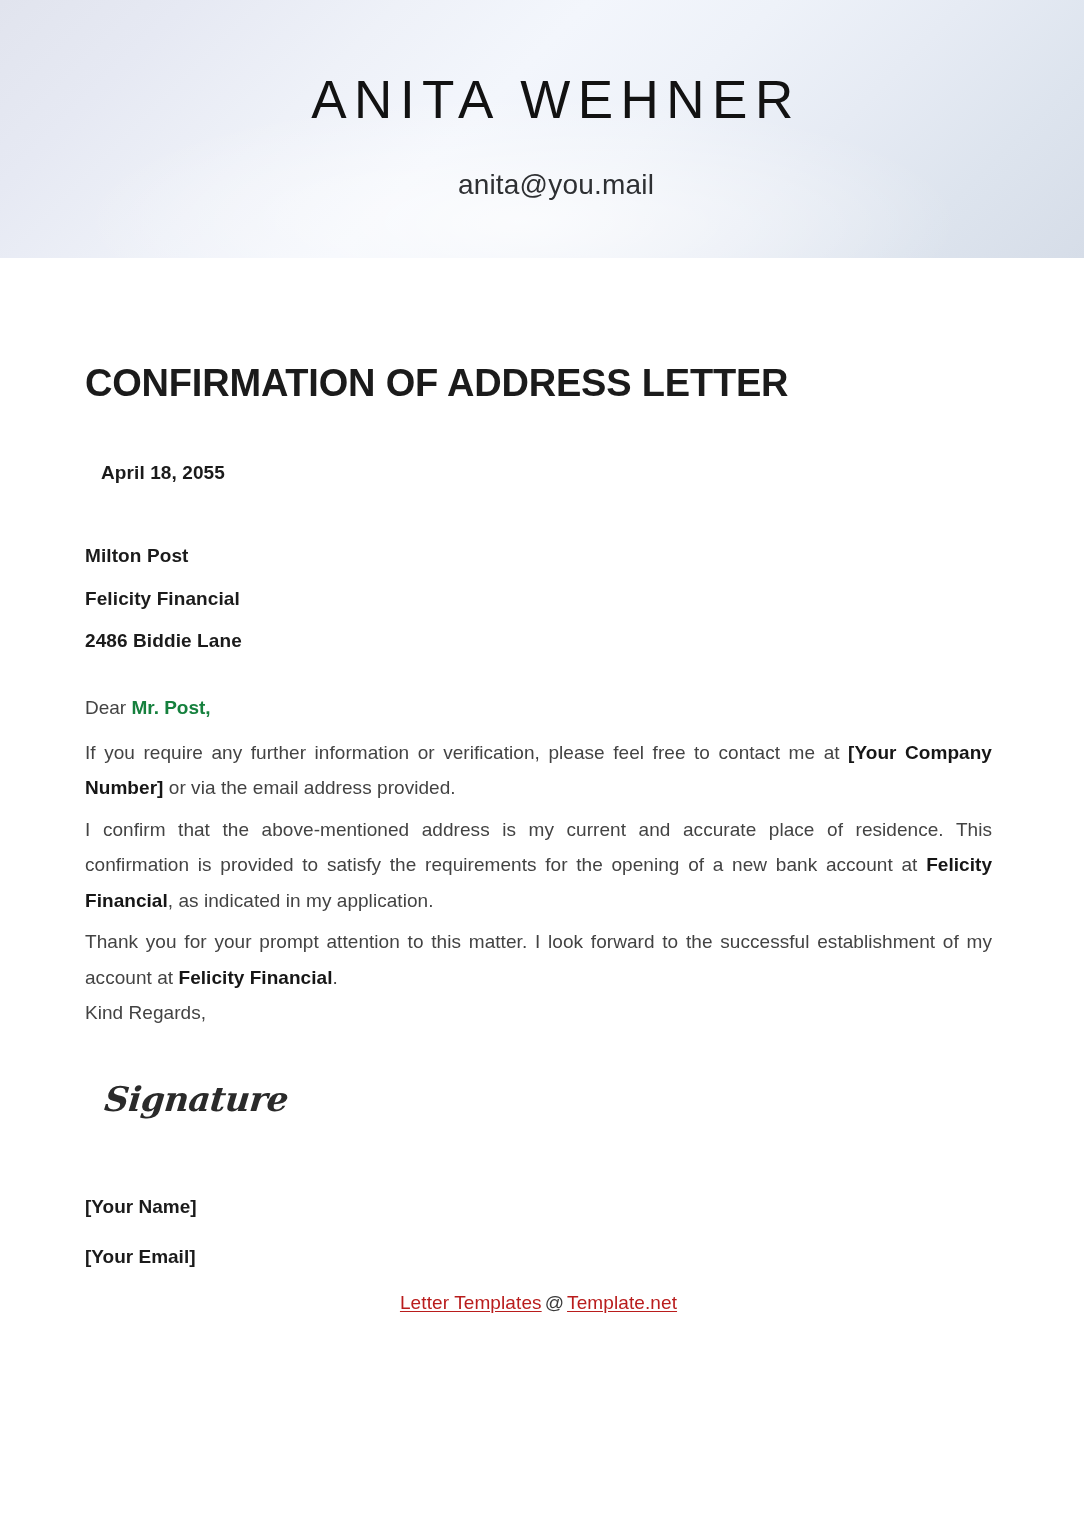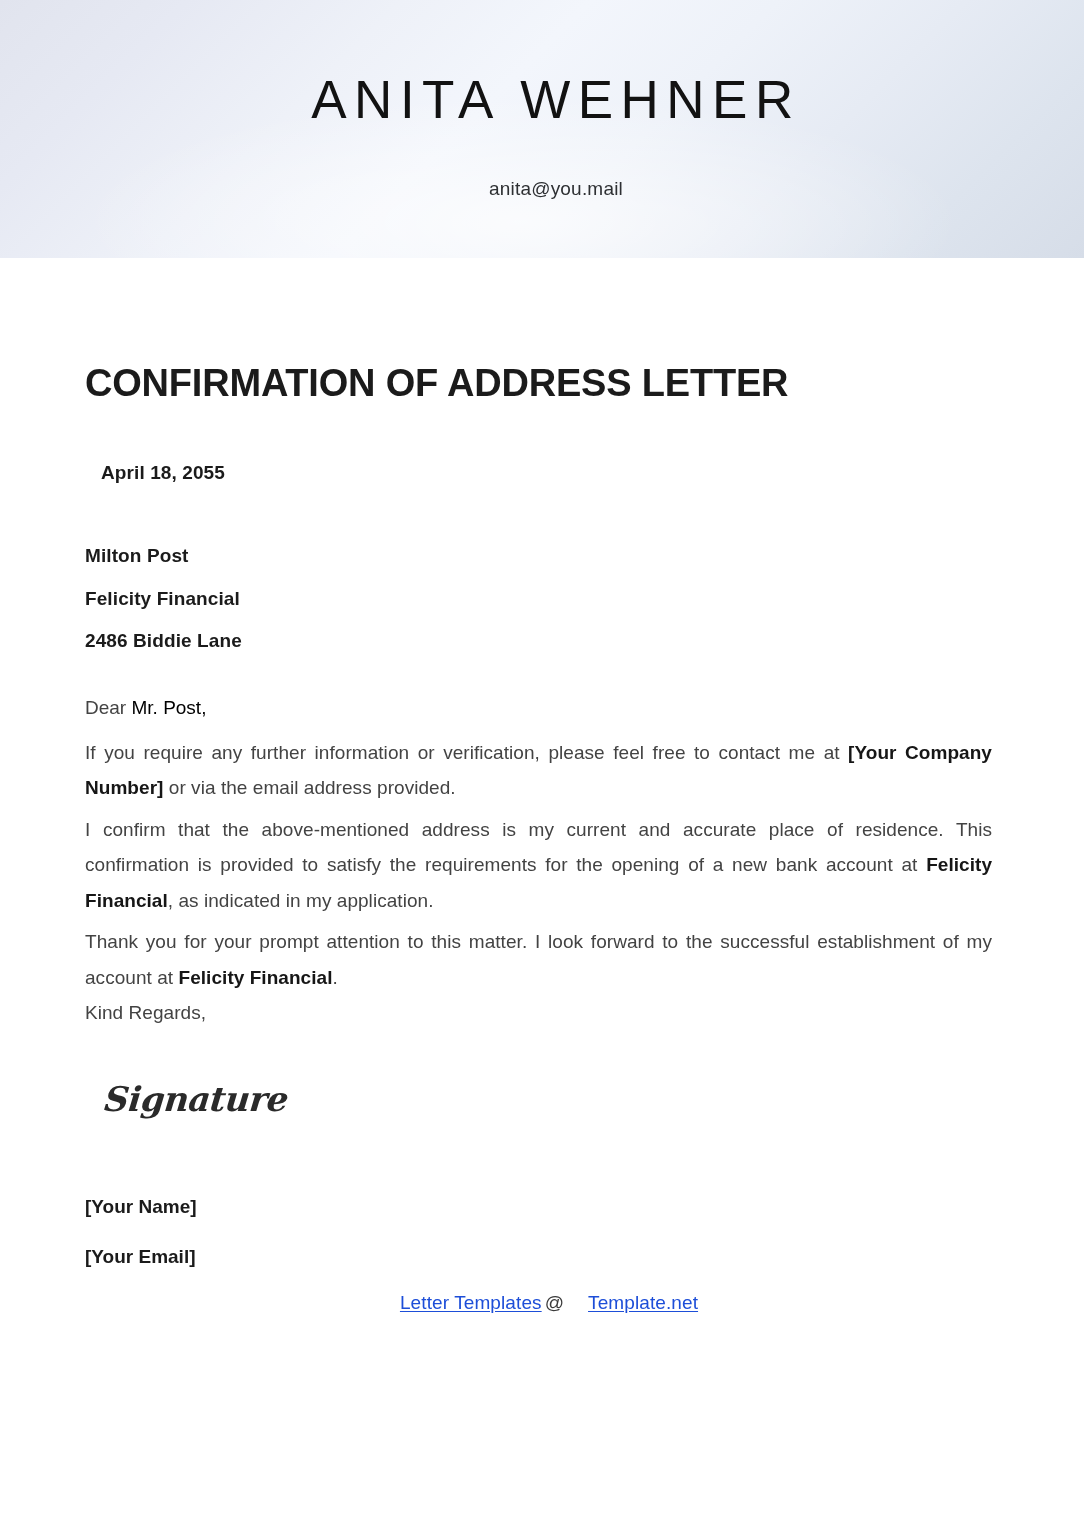--- a/index.html
+++ b/index.html
@@ -57,23 +57,23 @@
     margin: 0;
     padding-top: 72px;
     font-size: 53px;
     font-weight: 300;
     letter-spacing: 7.5px;
     color: #121212;
     line-height: 1.05;
     font-family: "Liberation Sans", sans-serif;
   }
   .sender-email {
-    margin: 17px;
+    margin: 8px;
     padding-top: 33px;
-    font-size: 19px;
+    font-size: 28px;
     font-weight: 400;
     letter-spacing: 0.2px;
     color: #2e3033;
   }
 
   
   .letter {
     position: relative;
     padding: 0 92px 0 85px;
     box-sizing: border-box;
@@ -114,21 +114,21 @@
   .spacer-24 { height: 24px; }
   .spacer-23 { height: 23px; }
 
   .salutation {
     margin: 0;
     padding-top: 24px;
     font-size: 19px;
     color: #434343;
     line-height: 1.0;
   }
-  .salutation b { color: #000000; font-weight: 400; }
+  .salutation b { color: #15803d; font-weight: 700; }
 
   .body-copy {
     padding-top: 18px;
   }
   .body-copy p {
     margin: 0 0 6px 0;
     font-size: 19px;
     line-height: 35.5px;
     color: #434343;
     text-align: justify;
@@ -177,23 +177,22 @@
   .signoff .so-gap { height: 31px; }
 
   .template-credit {
     padding-top: 26px;
     text-align: center;
     font-size: 19px;
     color: #3a3a3a;
     letter-spacing: 0.1px;
   }
   .template-credit a {
-    color: #1d4ed8;
+    color: #b91c1c;
     text-underline-offset: 2px;
-    margin-left: 21px;
   }
   .credit-at {
     color: #3a3a3a;
     padding: 0 3px;
   }
 </style>
 </head>
 <body>
 
 <div class="page">

